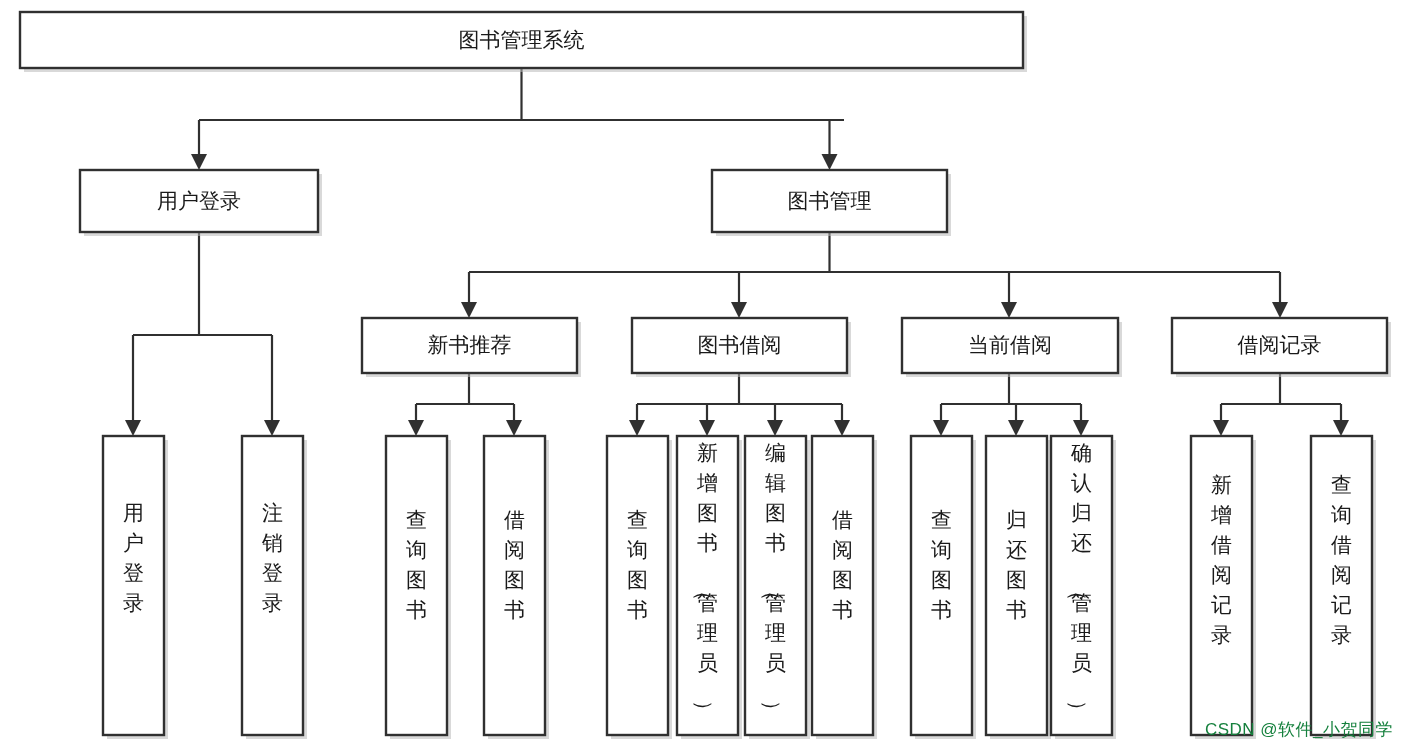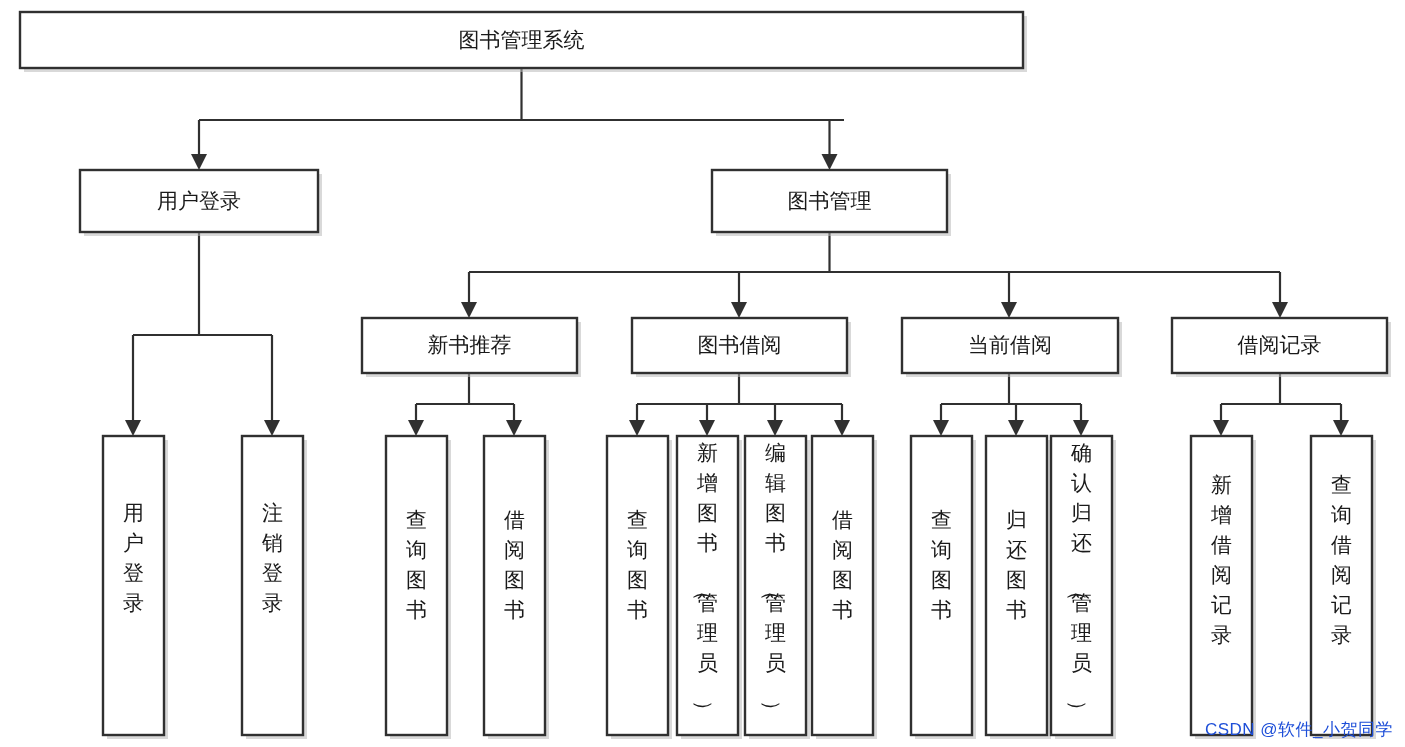--- a/index.html
+++ b/index.html
@@ -51,21 +51,21 @@
   .arrow-head {
     fill: #303030;
     stroke: none;
   }
   .watermark {
     position: absolute;
     right: 12px;
     bottom: 6px;
     font-family: "Liberation Sans", "DejaVu Sans", sans-serif;
     font-size: 17px;
-    color: #1d4ed8;
+    color: #15803d;
     letter-spacing: 0.5px;
     white-space: nowrap;
     user-select: none;
     margin-top: 40px;
   }
 </style>
 </head>
 <body>
 
 <svg id="diagram" viewBox="0 0 1405 747" xmlns="http://www.w3.org/2000/svg">

